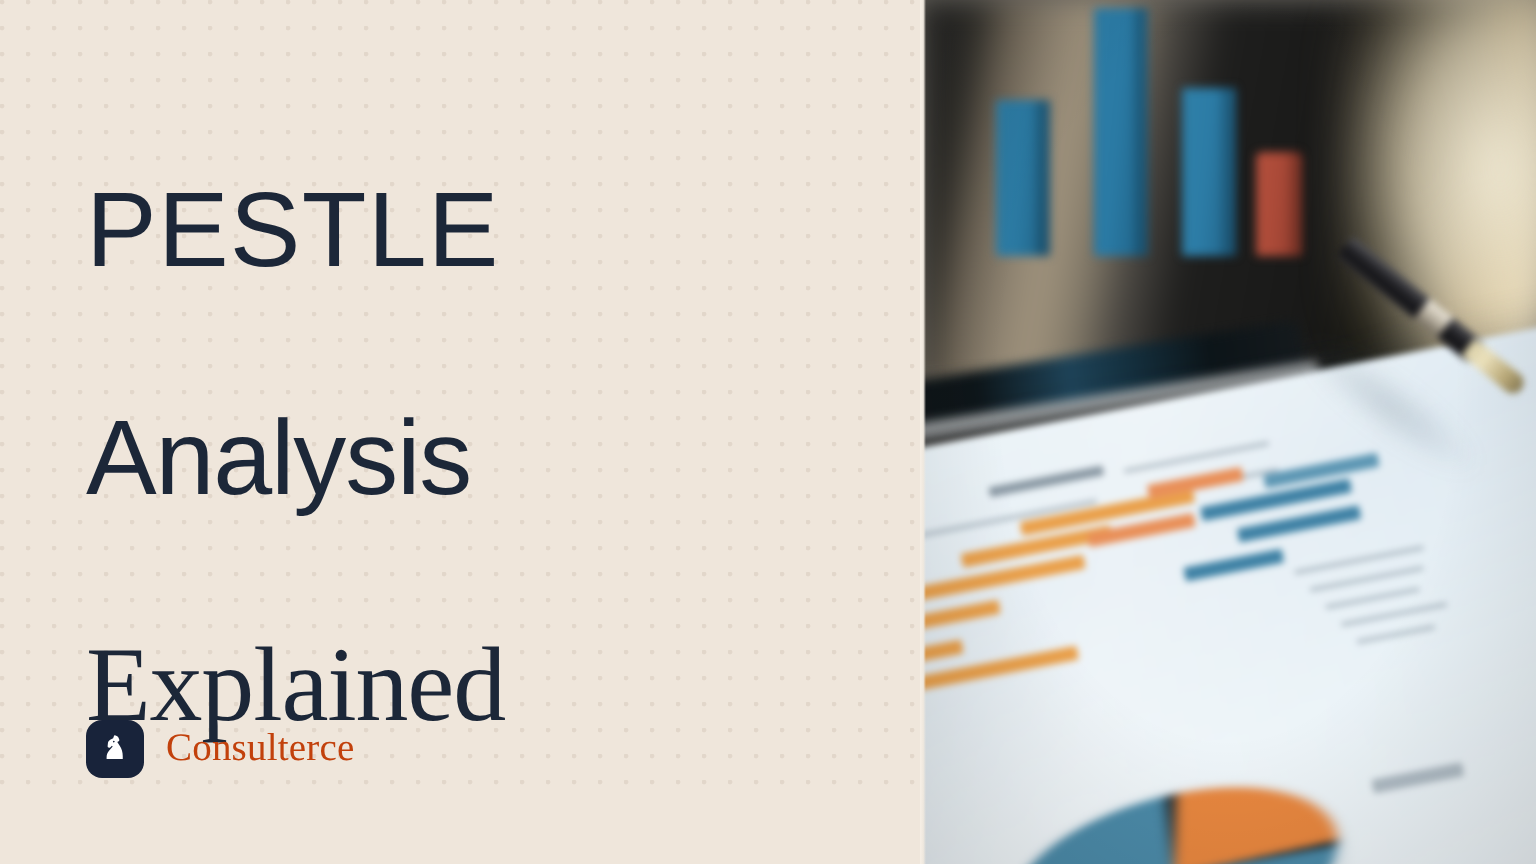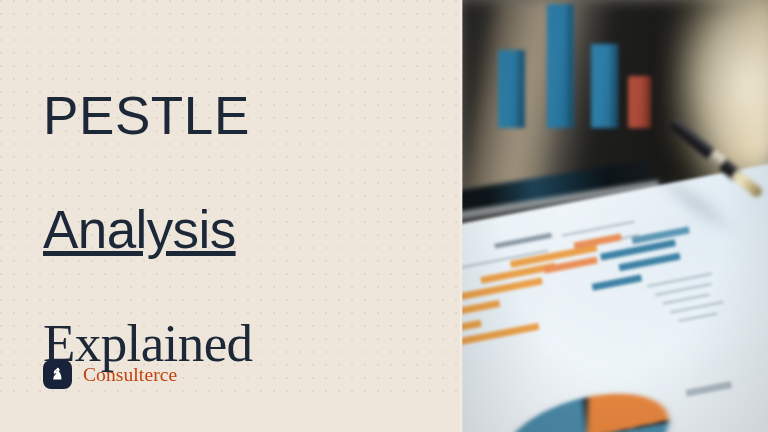--- a/index.html
+++ b/index.html
@@ -43,21 +43,21 @@
     position:absolute;
     top:30px; left:0;
     color:#1c2738;
     font-size:53px;
     line-height:57px;
     font-weight:400;
     letter-spacing:-0.6px;
     white-space:pre-line;
   }
   .headline .l1 { display:block; letter-spacing:0.6px; }
-  .headline .l2 { display:block;text-decoration:underline; }
+  .headline .l2 { display:block; }
   .headline .l3 { display:block;font-family:Liberation Serif, serif; }
 
   .subtitle {
     position:absolute;
     top:236px; left:0;
     width:375px;
     color:#232c3a;
     font-size:15.2px;
     line-height:21px;
     font-weight:400;

